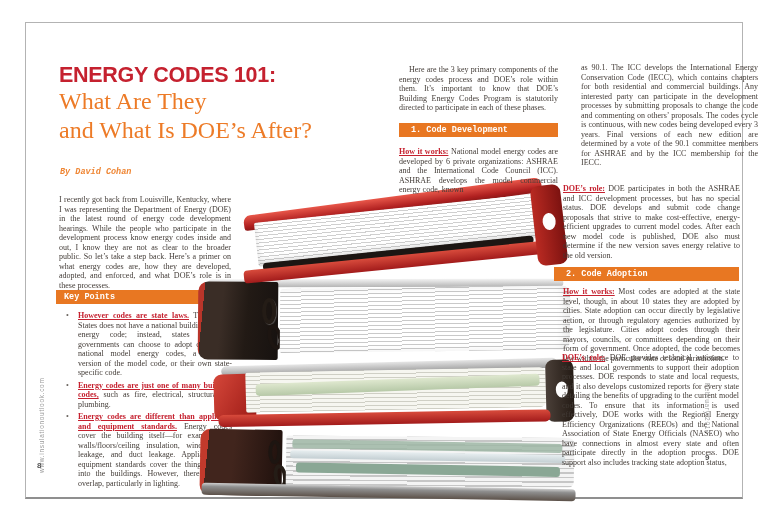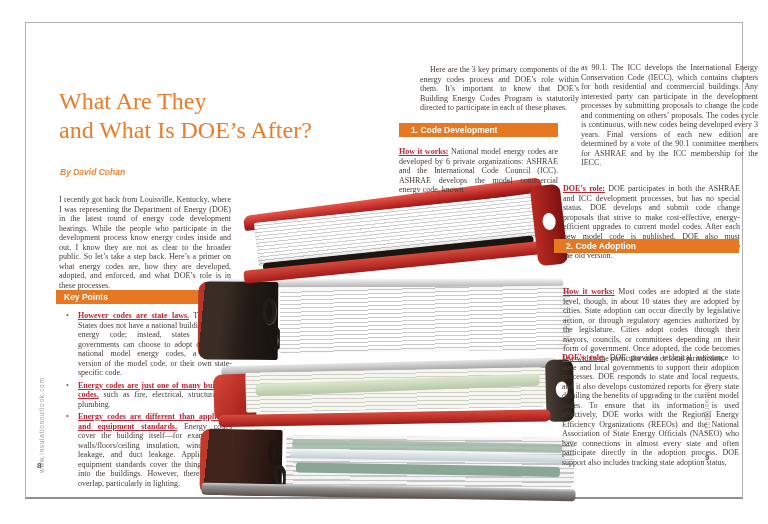--- a/index.html
+++ b/index.html
@@ -6,40 +6,40 @@
   html,body { width:768px; height:524px; background:#ffffff; overflow:hidden;
               font-family:"Liberation Serif","DejaVu Serif",serif; }
   .spread { position:absolute; left:25px; top:22px; width:718px; height:477px;
             background:#ffffff; border:1px solid #b3b3b3; border-bottom:2px solid #8f8f8f; }
 
   
   .kicker { position:absolute; left:33px; top:40px; font-family:"Liberation Sans","DejaVu Sans",sans-serif;
             font-weight:bold; font-size:21.5px; letter-spacing:-0.3px; color:#c5212f; white-space:nowrap; }
   .headline { position:absolute; left:33px; top:64px; font-size:24px; line-height:29px;
               color:#ed7b27; white-space:nowrap; }
-  .byline { position:absolute; left:34px; top:144px; font-family:Liberation Sans, sans-serif;
+  .byline { position:absolute; left:34px; top:144px; font-family:Liberation Mono, monospace;
             font-style:italic; font-weight:bold; font-size:8.5px; color:#ef8634; }
   .body-text { font-size:8px; line-height:9.5px; color:#423b36; text-align:justify; }
   .lead-red { color:#c5212f; font-weight:bold;text-decoration:underline; }
   .indent-first { text-indent:10px; }
 
   .intro-left { position:absolute; left:33px; top:172px; width:172px; }
 
   .bar { position:absolute; background:#e87722; color:#ffffff;
-         font-family:Liberation Sans, sans-serif; font-weight:bold;
+         font-family:Liberation Mono, monospace; font-weight:bold;
          font-size:8.5px; line-height:14px; height:14px; padding-left:12px; }
   .bar-keypoints { left:30px; top:267px; width:150px;padding-left:8px; }
   .bar-s1 { left:373px; top:100px; width:159px; }
-  .bar-s2 { left:528px; top:216px; width:185px; }
+  .bar-s2 { left:528px; top:244px; width:185px; }
 
   .bullets { position:absolute; left:40px; top:288px; width:166px; list-style:none; }
   .bullets li { position:relative; padding-left:12px; margin-bottom:3px; }
   .bullets li::before { content:"\2022"; position:absolute; left:0; top:0; color:#6d6762; font-size:8px; }
 
-  .col1-intro { position:absolute; left:394px; top:42px; width:159px; }
+  .col1-intro { position:absolute; left:373px; top:42px; width:159px; }
   .col1-how  { position:absolute; left:373px; top:124px; width:159px; }
   .col2-cont { position:absolute; left:555px; top:40px; width:177px; }
   .col2-role1{ position:absolute; left:537px; top:161px; width:177px; }
   .col2-how2 { position:absolute; left:537px; top:264px; width:177px; }
   .col2-role2{ position:absolute; left:536px; top:330px; width:177px; }
 
   .vtext { position:absolute; font-family:"Liberation Sans","DejaVu Sans",sans-serif;
            font-size:6.5px; letter-spacing:0.7px; color:#9b9b9b; writing-mode:vertical-rl; }
   .vtext-left { left:12px; top:330px; height:120px; transform:rotate(180deg); }
   .vtext-right { left:678px; top:360px; height:65px; }
@@ -108,20 +108,21 @@
         background:linear-gradient(180deg,#e7eef0,#c3ced2); }
   .b4 .green2 { left:96px; top:32px; width:264px; height:10px; background:#8aa795; border-radius:3px; }
   .b4 .cover-bottom { left:2px; top:54px; width:374px; height:12px; border-radius:4px;
         background:linear-gradient(180deg,#cfcfcf,#8f8f8f 30%,#5c5149); }
 </style>
 </head>
 <body>
 
 <div class="spread">
 
+  <div class="kicker">ENERGY CODES 101:</div>
   <div class="headline">
     <span>What Are They</span><br>
     <span>and What Is DOE’s After?</span>
   </div>
   <div class="byline">By David Cohan</div>
 
   <p class="body-text intro-left">I recently got back from Louisville, Kentucky, where I was representing the Department of Energy (DOE) in the latest round of energy code development hearings. While the people who participate in the development process know energy codes inside and out, I know they are not as clear to the broader public. So let’s take a step back. Here’s a primer on what energy codes are, how they are developed, adopted, and enforced, and what DOE’s role is in these processes.</p>
 
   <div class="bar bar-keypoints">Key Points</div>
 

